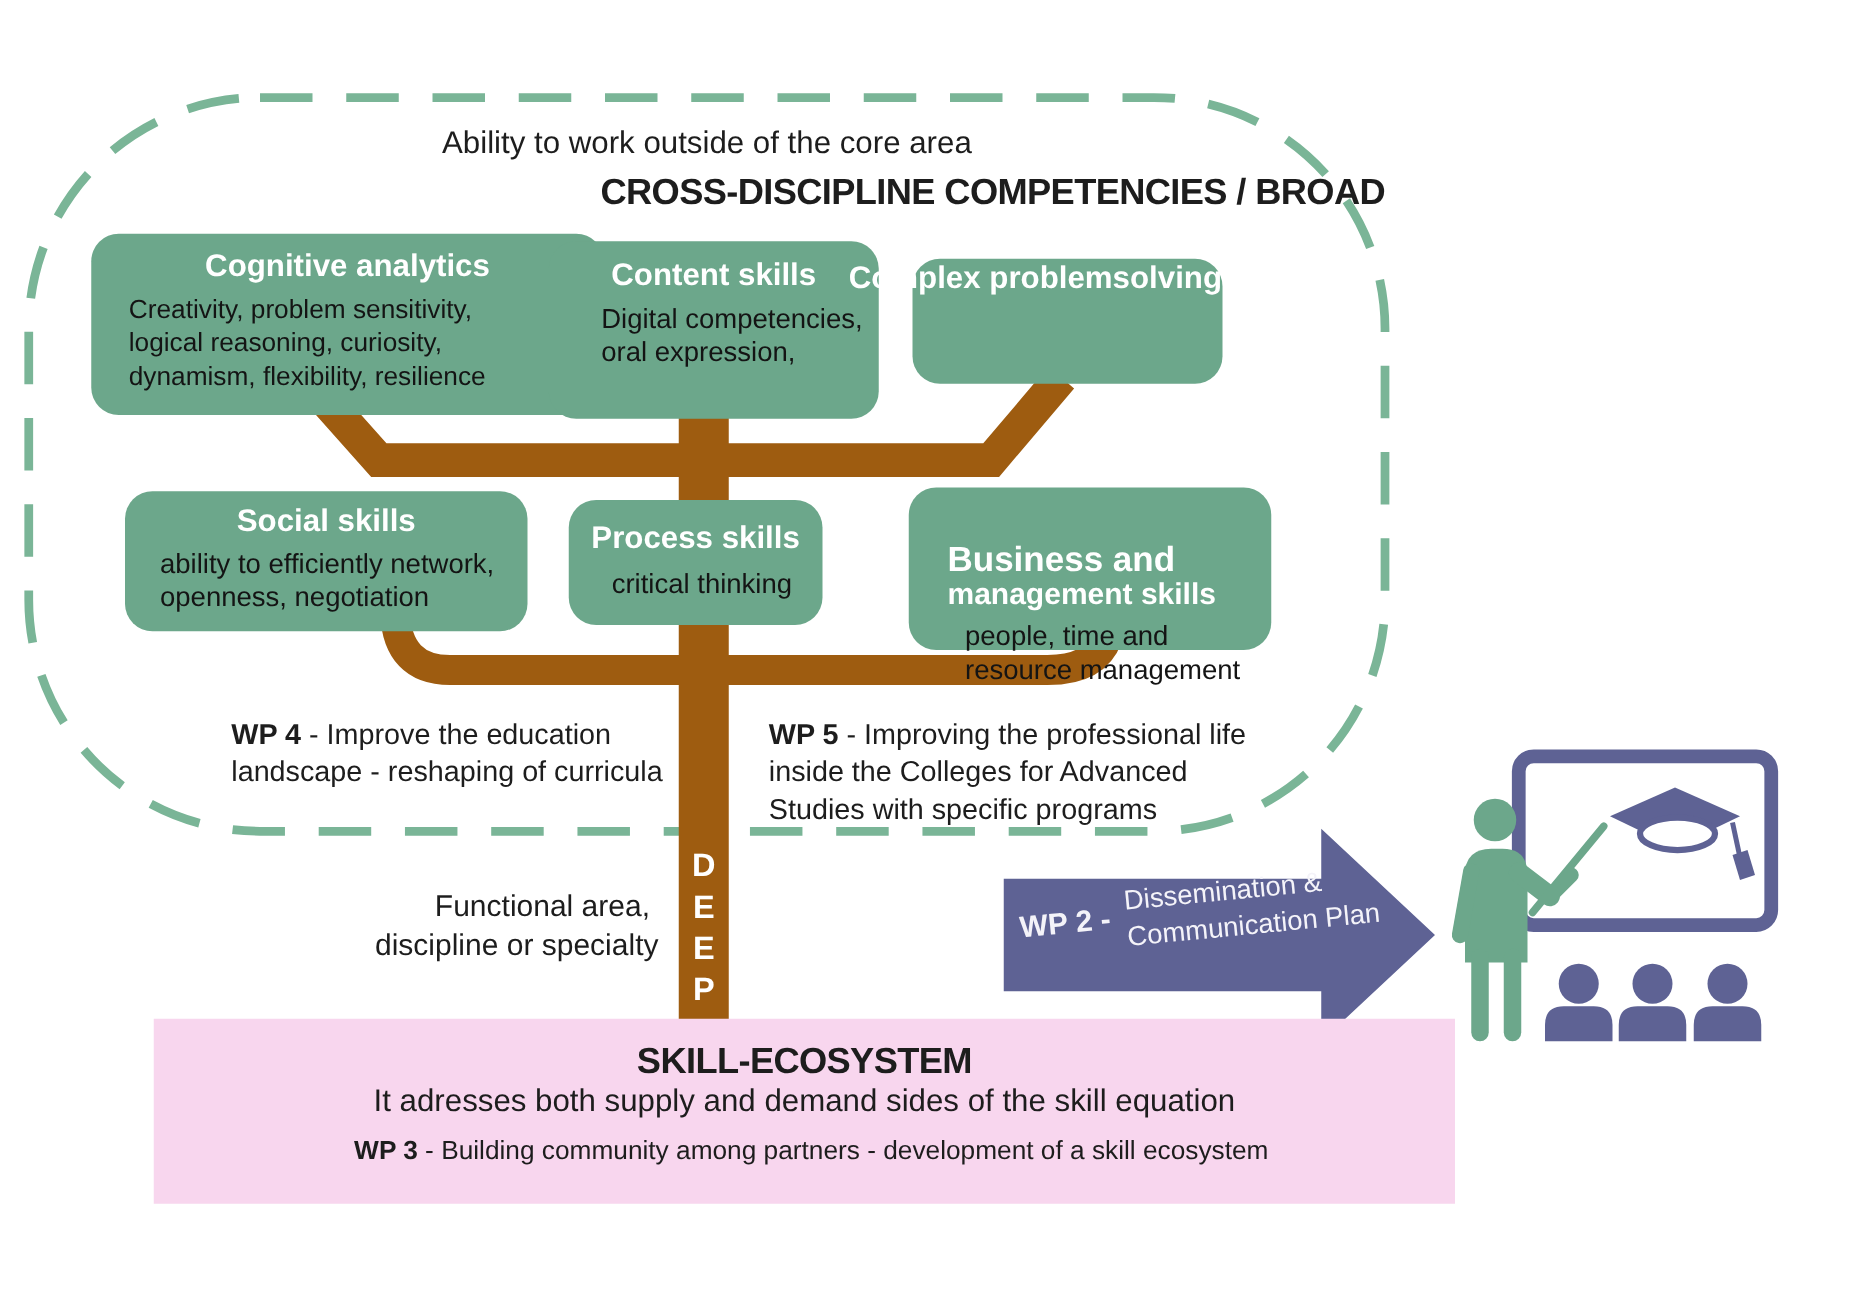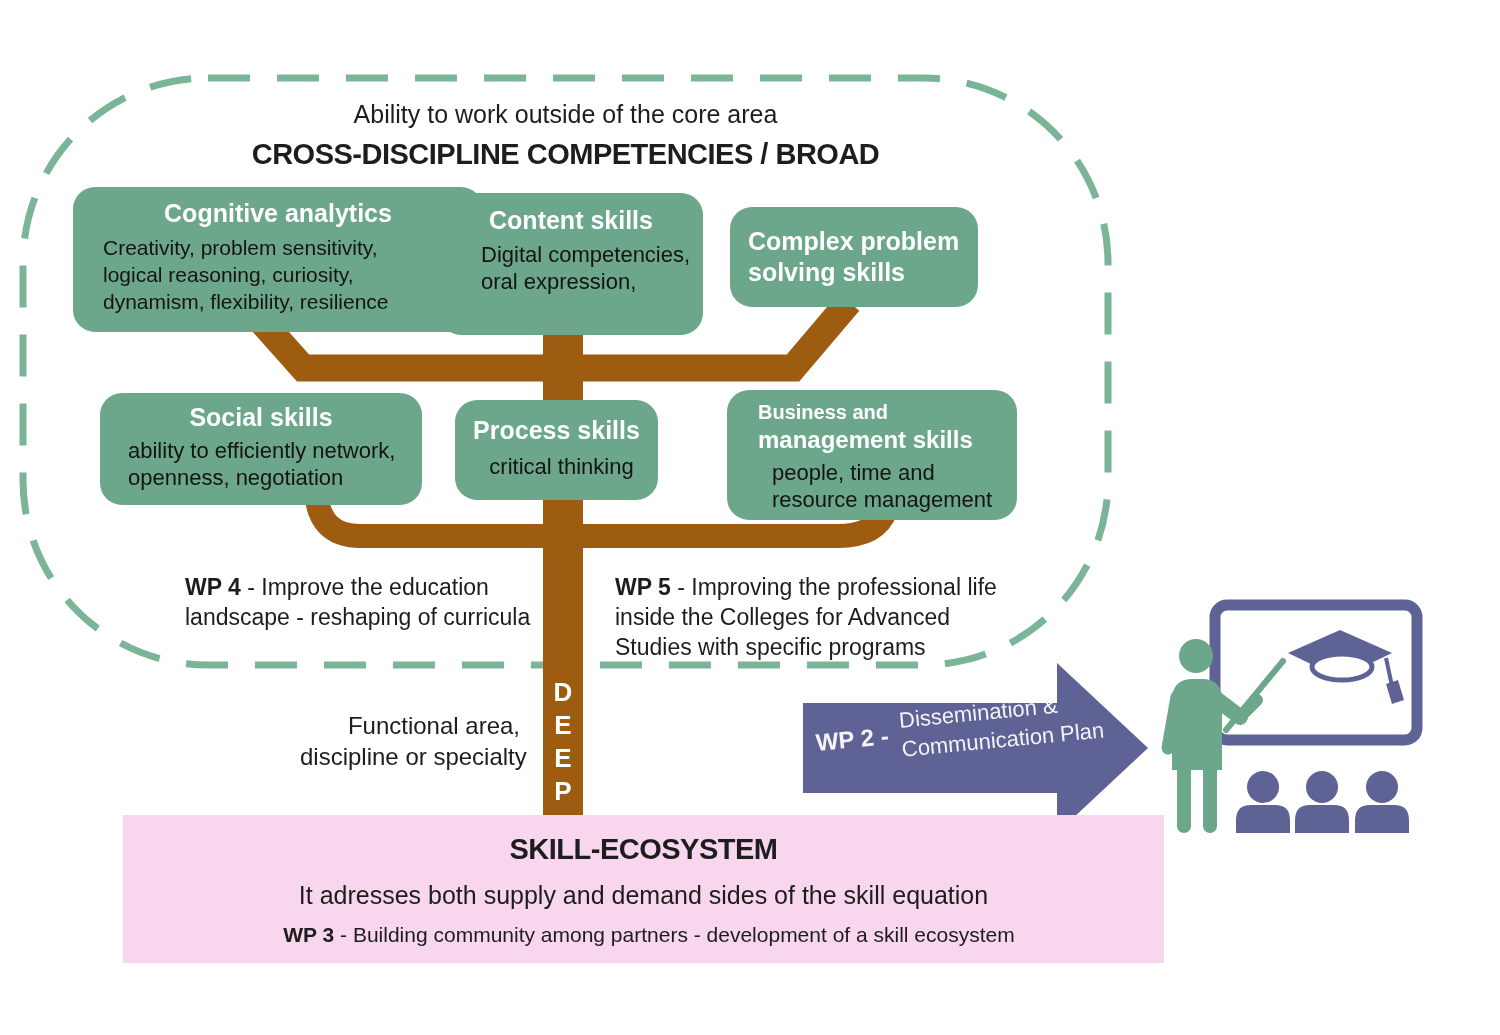--- a/index.html
+++ b/index.html
@@ -17,21 +17,21 @@
   .s-branch{fill:none; stroke:var(--brown);}
   .f-brown{fill:var(--brown);}
   .f-purple{fill:var(--purple);}
   .f-green{fill:var(--green);}
   .sg{stroke:var(--green); fill:none;}
   .st-purple{stroke:var(--purple); fill:#fff;}
   .ln-purple{stroke:var(--purple); fill:none;}
 
   .hdr{left:23px; top:100px; width:1085px; text-align:center;}
   .hdr .sub{font-size:25px; color:var(--ink); white-space:nowrap;}
-  .hdr .ttl{font-size:29px; font-weight:bold; letter-spacing:-0.5px; margin-top:9px; white-space:nowrap;}
+  .hdr .ttl{font-size:29px; font-weight:bold; letter-spacing:-0.5px; margin-top:9px; white-space:nowrap;text-align:right;}
 
   .gbox{position:absolute; background:var(--green); border-radius:22px;}
   .gbox .t{font-weight:bold; font-size:25px; color:#fff; text-align:center; white-space:nowrap;}
   .gbox .tl{font-weight:bold; color:#fff; text-align:left; white-space:nowrap;}
   .gbox .b{color:#141414; text-align:left;}
   .gbox .b div{white-space:nowrap; line-height:27px;margin-left:10px;}
 
   .wptext{font-size:23px; line-height:30px; color:var(--ink);}
   .wptext b{font-weight:bold;}
   .wptext div{white-space:nowrap;}
@@ -44,21 +44,21 @@
 
   .wp2{left:816px; top:714px; transform:rotate(-5.5deg); transform-origin:left center;
        display:flex; align-items:center; color:#f4f3f9;}
   .wp2 .lab{font-weight:bold; font-size:24px; margin-right:12px; white-space:nowrap;}
   .wp2 .lines{font-size:22px; line-height:29px;}
   .wp2 .lines div{white-space:nowrap;}
 
   .eco{left:123px; top:815px; width:1041px; height:148px; background:var(--pink);
        text-align:center;}
   .eco .ttl{font-size:29px; font-weight:bold; letter-spacing:-0.5px; margin-top:18px;}
-  .eco .sub{font-size:25px; margin-top:15px; white-space:nowrap;}
+  .eco .sub{font-size:25px; margin-top:1px; white-space:nowrap;}
   .eco .wp3{font-size:21px; margin-top:13px; white-space:nowrap;margin-left:11px;}
   .eco .wp3 b{font-weight:bold;}
 </style>
 </head>
 <body>
 
 <div class="stage">
 
   <svg class="art" width="1500" height="1035" viewBox="0 0 1500 1035">
 
@@ -117,42 +117,42 @@
   </div>
 
   <div class="gbox" style="left:439px; top:193px; width:264px; height:142px;">
     <div class="t" style="padding-top:13px;">Content skills</div>
     <div class="b" style="padding:6px 0 0 32px; font-size:22px;">
       <div>Digital competencies,</div>
       <div>oral expression,</div>
     </div>
   </div>
 
-  <div class="gbox" style="left:730px; top:207px; width:248px; height:100px; display:flex; flex-direction:column; justify-content:center; padding-left:18px; box-sizing:border-box;">
+  <div class="gbox" style="left:730px; top:207px; width:248px; height:100px; display:flex; flex-direction:row; justify-content:center; padding-left:18px; box-sizing:border-box;">
     <div class="tl" style="font-size:25px; line-height:31px;">Complex problem</div>
     <div class="tl" style="font-size:25px; line-height:31px;">solving skills</div>
   </div>
 
   <div class="gbox" style="left:100px; top:393px; width:322px; height:112px;">
     <div class="t" style="padding-top:10px;">Social skills</div>
     <div class="b" style="padding:5px 0 0 18px; font-size:22px;">
       <div>ability to efficiently network,</div>
       <div>openness, negotiation</div>
     </div>
   </div>
 
   <div class="gbox" style="left:455px; top:400px; width:203px; height:100px;">
     <div class="t" style="padding-top:16px;">Process skills</div>
     <div class="b" style="padding-top:8px; font-size:22px; text-align:center;">
       <div>critical thinking</div>
     </div>
   </div>
 
   <div class="gbox" style="left:727px; top:390px; width:290px; height:130px;">
-    <div class="tl" style="font-size:20px; line-height:28px; padding:8px 0 0 31px;">Business and</div>
+    <div class="tl" style="font-size:28px; line-height:28px; padding:8px 0 0 31px;margin-top:36px;">Business and</div>
     <div class="tl" style="font-size:24px; line-height:28px; padding-left:31px;">management skills</div>
     <div class="b" style="padding:5px 0 0 35px; font-size:22px; line-height:26px;">
       <div>people, time and</div>
       <div>resource management</div>
     </div>
   </div>
 
   <div class="abs wptext" style="left:185px; top:572px; width:360px;">
     <div>
       <b>WP 4</b><span> - Improve the education</span>

